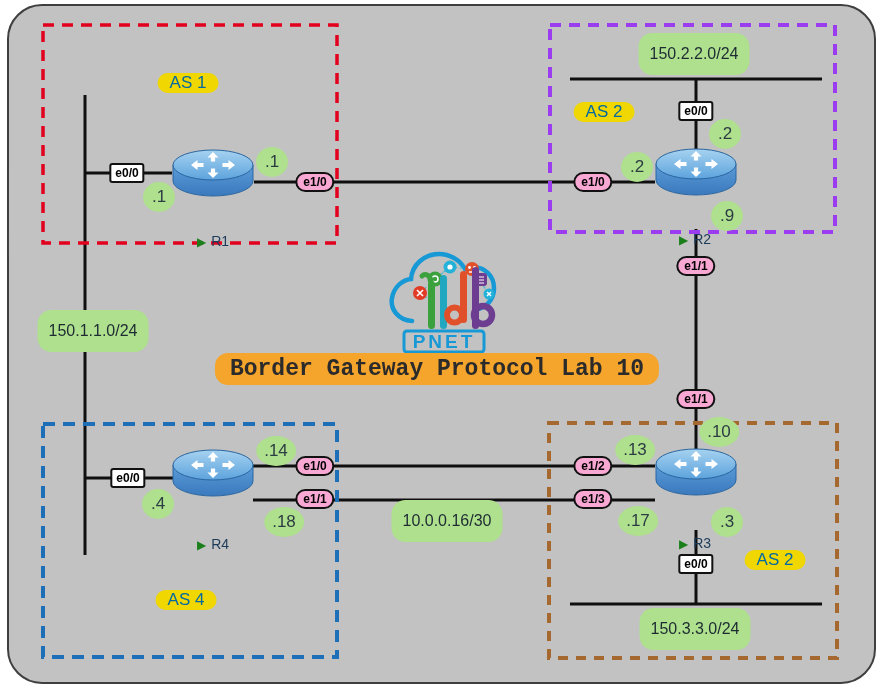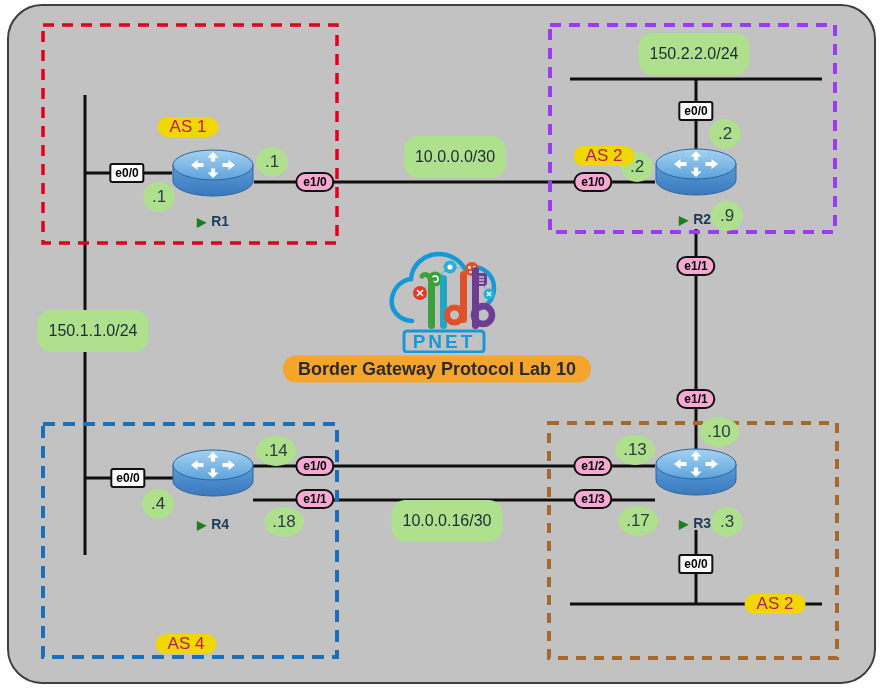--- a/index.html
+++ b/index.html
@@ -3,29 +3,29 @@
 <meta charset="utf-8">
 <style>
   html,body{margin:0;padding:0;background:#fff;}
   .stage{position:relative;width:882px;height:690px;background:#ffffff;
          font-family:"Liberation Sans",sans-serif;overflow:hidden;}
   .bg{position:absolute;left:0;top:0;}
   .abs{position:absolute;transform:translate(-50%,-50%);white-space:nowrap;z-index:3;}
   .pill-net{background:#aee08d;color:#1e2b33;font-size:16px;padding:12px 11px;border-radius:14px;}
   .pill-ip{background:#aee08d;color:#2d3b43;font-size:17px;padding:5px 8px;border-radius:50%;
            min-width:16px;text-align:center;z-index:2;}
-  .pill-as{background:#f0d702;color:#be185d;font-size:17px;padding:0 12px;border-radius:13px;margin-top:44px;}
+  .pill-as{background:#f0d702;color:#0369a1;font-size:17px;padding:0 12px;border-radius:13px;}
   .if-lbl{background:#ffffff;border:2px solid #111;color:#000;font-weight:bold;font-size:12px;
           padding:1px 4px;border-radius:3px;z-index:4;}
   .if-std{background:#f9a8d4;border-radius:10px;padding:1px 6px;}
   .router{z-index:2;}
-  .rname{font-weight:bold;font-size:14px;color:#1c3a5a;z-index:3;}
+  .rname{font-weight:normal;font-size:14px;color:#1c3a5a;z-index:3;margin-top:20px;}
   .tri{color:#1b7f1b;font-size:12px;margin-right:5px;}
-  .banner{background:#f5a52c;color:#2b2b2b;font-weight:bold;font-size:18px;padding:3px 15px;
-          border-radius:13px;z-index:3;}
+  .banner{background:#f5a52c;color:#2b2b2b;font-weight:bold;font-size:23px;padding:3px 15px;
+          border-radius:13px;z-index:3;font-family:Liberation Mono, monospace;}
   .logo{position:absolute;left:386px;top:241px;z-index:2;}
 </style>
 </head>
 <body>
 
 <div class="stage">
 
   <svg class="bg" width="882" height="690">
     <defs>
       <linearGradient id="rtop" x1="0" y1="0" x2="0" y2="1">
@@ -60,21 +60,21 @@
     <rect x="43" y="424" width="294" height="233" fill="none" stroke="#1d6fb8" stroke-width="4" stroke-dasharray="12 8"></rect>
   </svg>
 
   <div class="abs pill-as" style="left:188px;top:83px">AS 1</div>
   <div class="abs pill-as" style="left:604px;top:112px">AS 2</div>
   <div class="abs pill-as" style="left:775px;top:560px">AS 2</div>
   <div class="abs pill-as" style="left:186px;top:600px">AS 4</div>
 
   <div class="abs pill-net" style="left:93px;top:331px">150.1.1.0/24</div>
   <div class="abs pill-net" style="left:694px;top:54px">150.2.2.0/24</div>
-  <div class="abs pill-net" style="left:455px;top:157px">10.0.0.0/30</div>
+  <div class="abs pill-net" style="left:695px;top:629px">150.3.3.0/24</div>
   <div class="abs pill-net" style="left:447px;top:521px">10.0.0.16/30</div>
 
   <div class="abs pill-ip" style="left:159px;top:197px">.1</div>
   <div class="abs pill-ip" style="left:272px;top:162px">.1</div>
   <div class="abs pill-ip" style="left:637px;top:167px">.2</div>
   <div class="abs pill-ip" style="left:725px;top:134px">.2</div>
   <div class="abs pill-ip" style="left:727px;top:216px">.9</div>
   <div class="abs pill-ip" style="left:719px;top:432px">.10</div>
   <div class="abs pill-ip" style="left:635px;top:450px">.13</div>
   <div class="abs pill-ip" style="left:638px;top:521px">.17</div>

